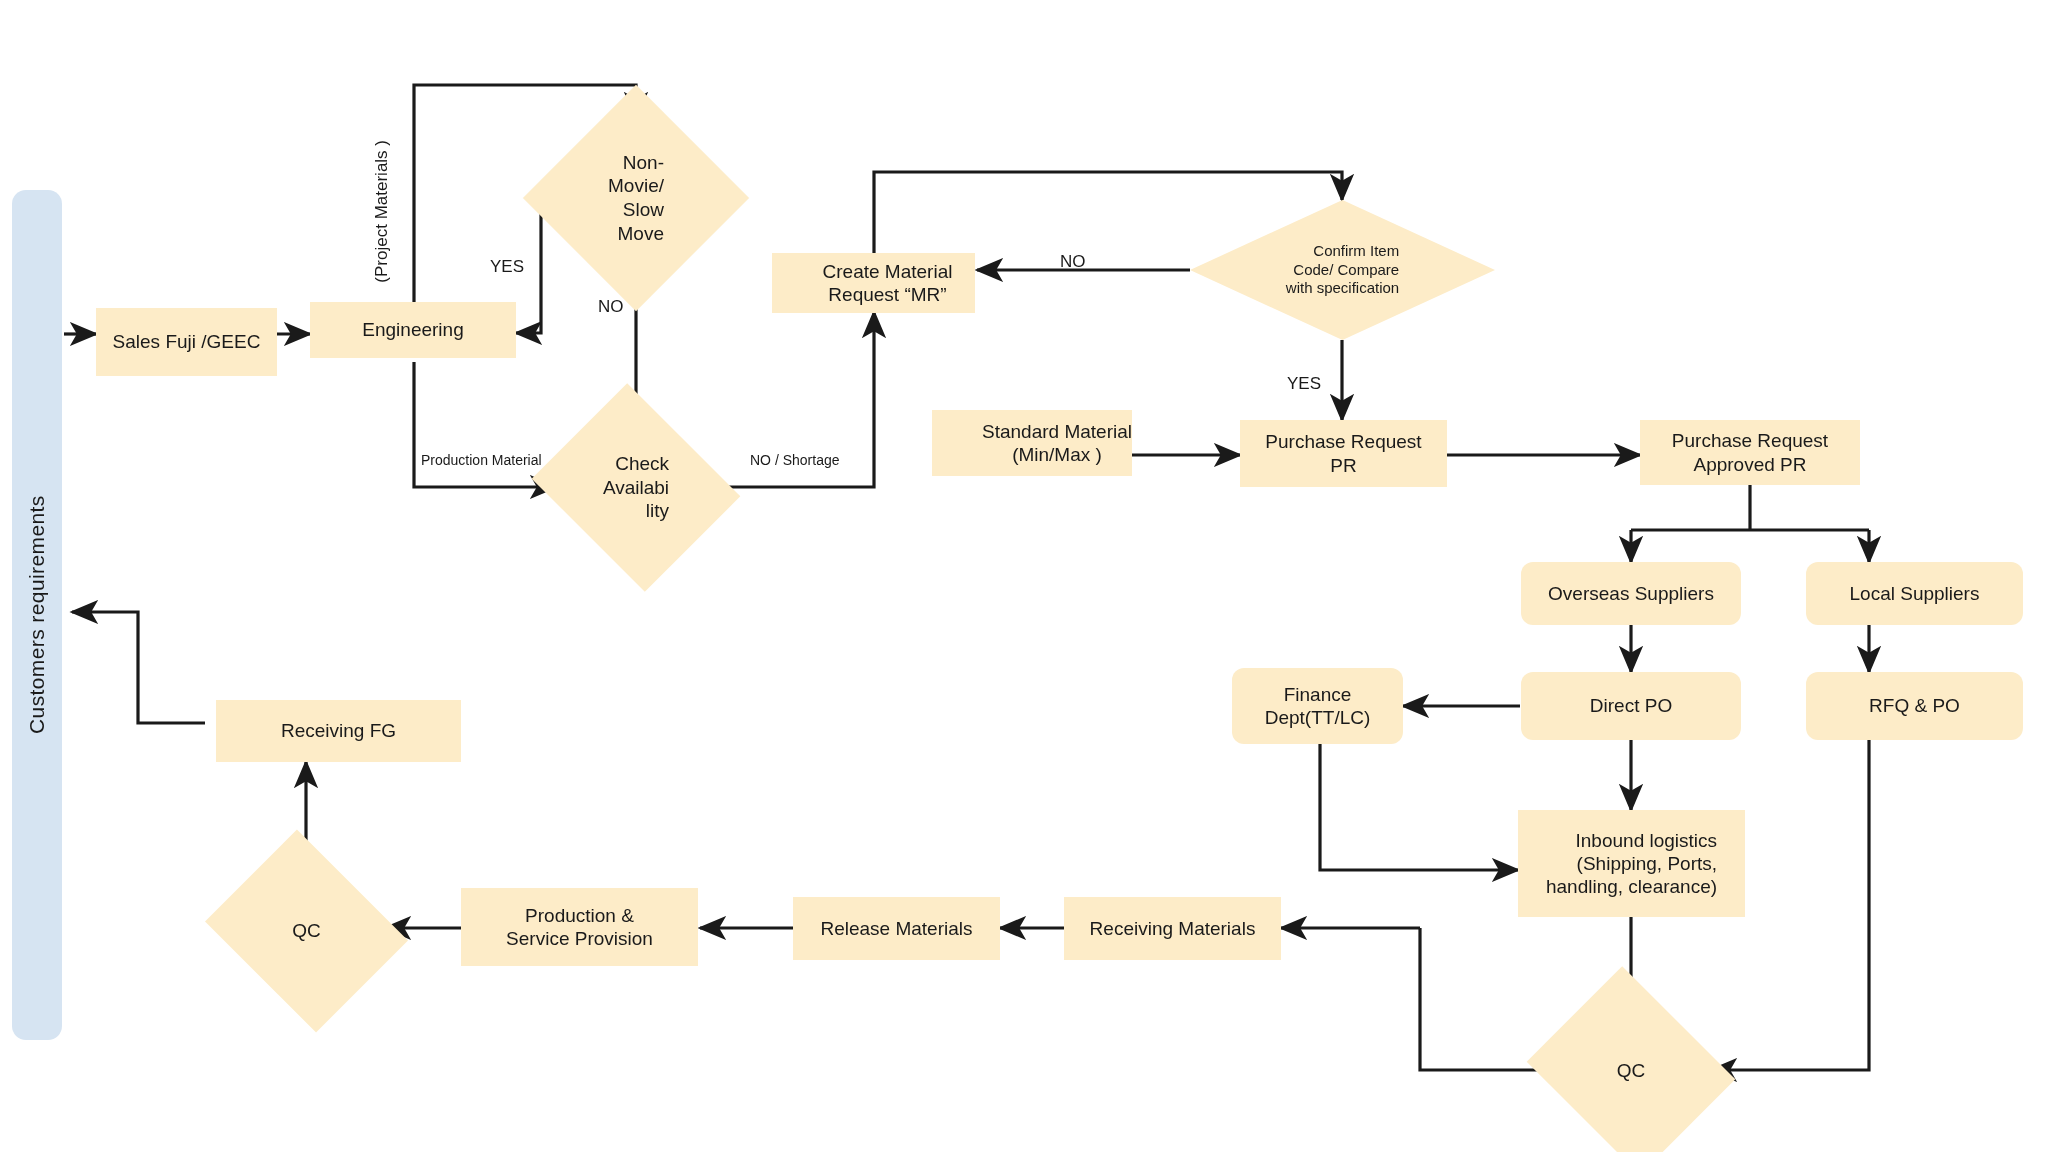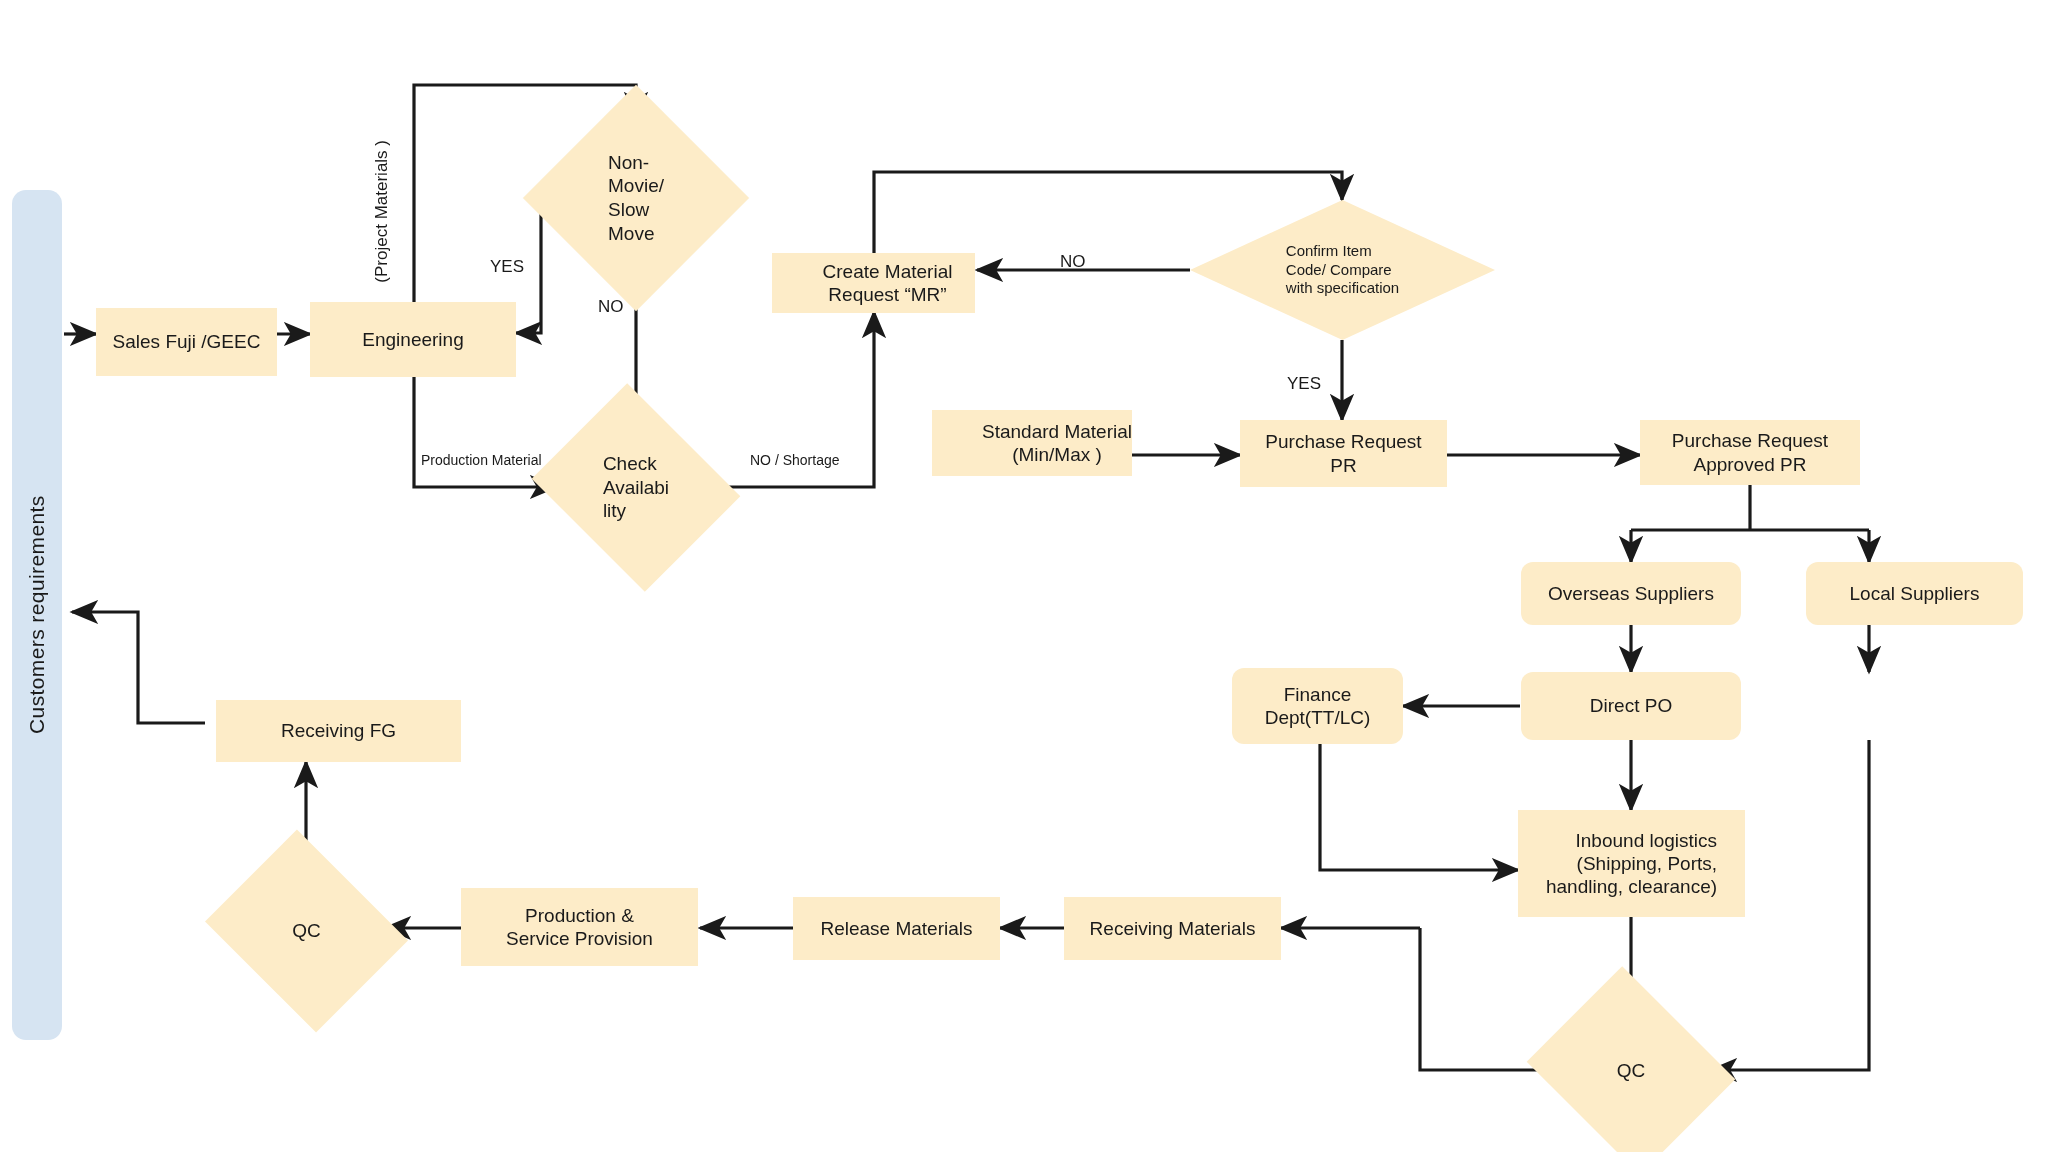--- a/index.html
+++ b/index.html
@@ -60,21 +60,21 @@
   .dia-shape {
     position: absolute;
     left: 0; top: 0;
     width: 100%; height: 100%;
     background: #fdecc8;
     transform: rotate(45deg);
   }
   .dia-label {
     position: relative;
     z-index: 2;
-    text-align: left;
+    text-align: right;
     color: #1a1a1a;
     line-height: 1.25;
     white-space: pre-line;
     font-size: 19px;
   }
   .dia-label.small { font-size: 15px; }
   .edge-label {
     position: absolute;
     color: #1a1a1a;
     font-size: 17px;
@@ -163,21 +163,21 @@
   </svg>
 
   <div class="node lane" style="left:12px; top:190px; width:50px; height:850px;">
     <span>Customers  requirements</span>
   </div>
 
   <div class="node proc" style="left:96px; top:308px; width:181px; height:68px;">
     <span>Sales Fuji /GEEC</span>
   </div>
 
-  <div class="node proc" style="left:310px; top:302px; width:206px; height:75px;text-align:center;">
+  <div class="node proc" style="left:310px; top:302px; width:206px; height:56px;text-align:center;">
     <span>Engineering</span>
   </div>
 
   <div class="node proc" style="left:772px; top:253px; width:203px; height:60px;padding-left:28px;">
     <span>Create Material
 Request “MR”</span>
   </div>
 
   <div class="node proc" style="left:932px; top:410px; width:200px; height:66px;justify-content:flex-end;">
     <span>Standard Material
@@ -199,20 +199,23 @@
   </div>
 
   <div class="node proc-round" style="left:1806px; top:562px; width:217px; height:63px;">
     <span>Local Suppliers</span>
   </div>
 
   <div class="node proc-round" style="left:1521px; top:672px; width:220px; height:68px;">
     <span>Direct PO</span>
   </div>
 
+  <div class="node proc-round" style="left:1806px; top:672px; width:217px; height:68px;">
+    <span>RFQ &amp; PO</span>
+  </div>
 
   <div class="node proc-round" style="left:1232px; top:668px; width:171px; height:76px;">
     <span>Finance
 Dept(TT/LC)</span>
   </div>
 
   <div class="node proc" style="left:1518px; top:810px; width:227px; height:107px;text-align:right;">
     <span>Inbound logistics
 (Shipping, Ports,
 handling, clearance)</span>

